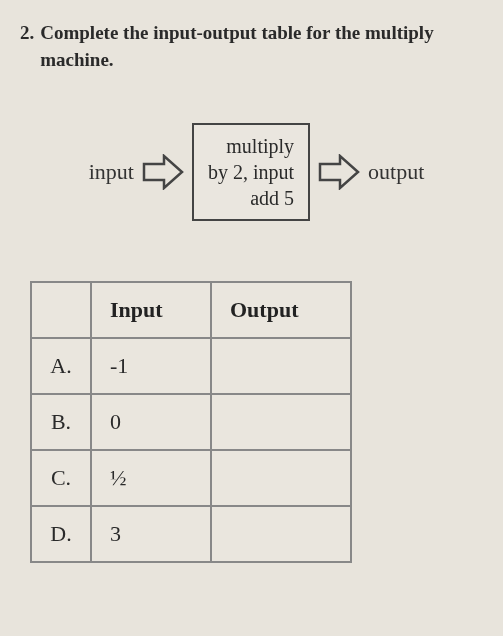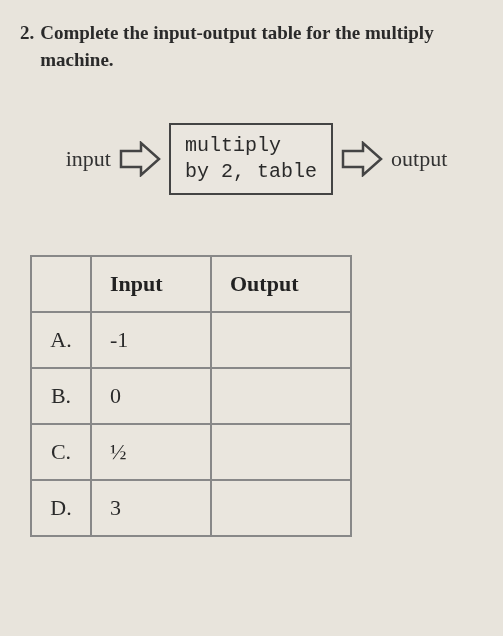--- a/index.html
+++ b/index.html
@@ -43,25 +43,24 @@
       color: #333;
     }
     .arrow {
       width: 42px;
       height: 36px;
       flex-shrink: 0;
     }
     .rule-box {
       border: 2px solid #444;
       padding: 8px 14px;
-      text-align: left;
+      text-align: right;
       font-size: 20px;
       line-height: 1.3;
       background: rgba(255,255,255,0.1);
-      font-family: Liberation Mono, monospace;
     }
     .io-table {
       border-collapse: collapse;
       margin-left: 10px;
       background: #eae6de;
     }
     .io-table td, .io-table th {
       border: 2px solid #888;
       padding: 14px 18px;
       font-size: 22px;
@@ -96,21 +95,22 @@
   <span class="question-text">Complete the input-output table for the multiply machine.</span>
 </div>
 
 <div class="machine-diagram">
   <span class="machine-label">input</span>
   <svg class="arrow" viewBox="0 0 42 36">
     <path d="M 2 10 L 22 10 L 22 2 L 40 18 L 22 34 L 22 26 L 2 26 Z" fill="none" stroke="#444" stroke-width="2.5"></path>
   </svg>
   <div class="rule-box">
     <div>multiply</div>
-    <div>by 2, table</div>
+    <div>by 2, input</div>
+    <div>add 5</div>
   </div>
   <svg class="arrow" viewBox="0 0 42 36">
     <path d="M 2 10 L 22 10 L 22 2 L 40 18 L 22 34 L 22 26 L 2 26 Z" fill="none" stroke="#444" stroke-width="2.5"></path>
   </svg>
   <span class="machine-label">output</span>
 </div>
 
 <table class="io-table">
   <tbody>
       <tr>

